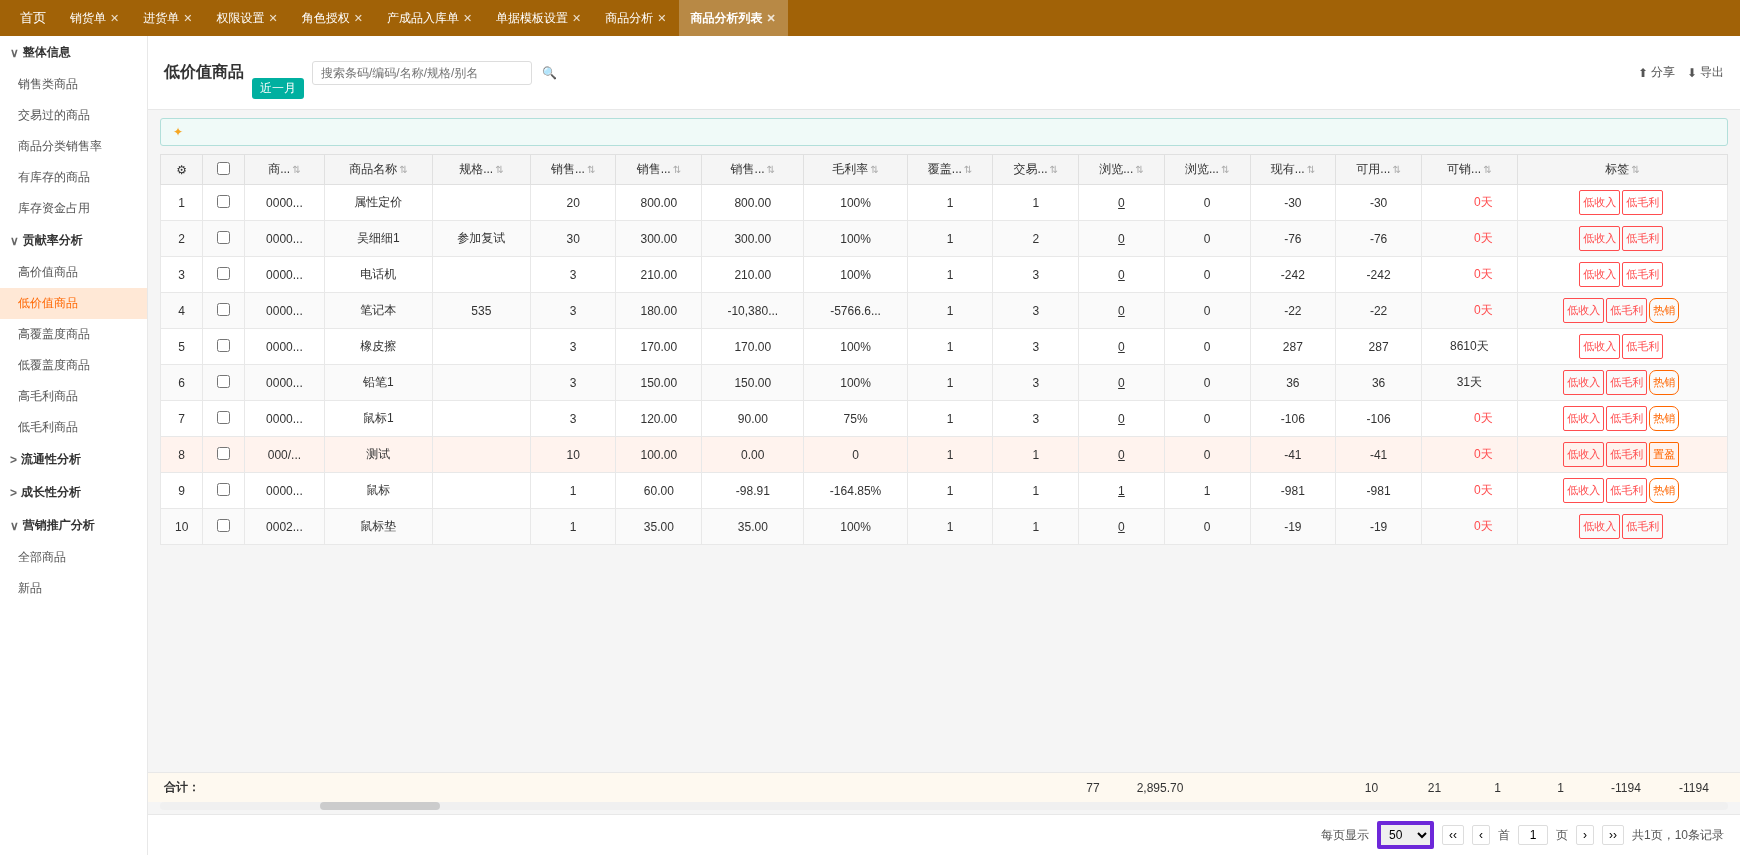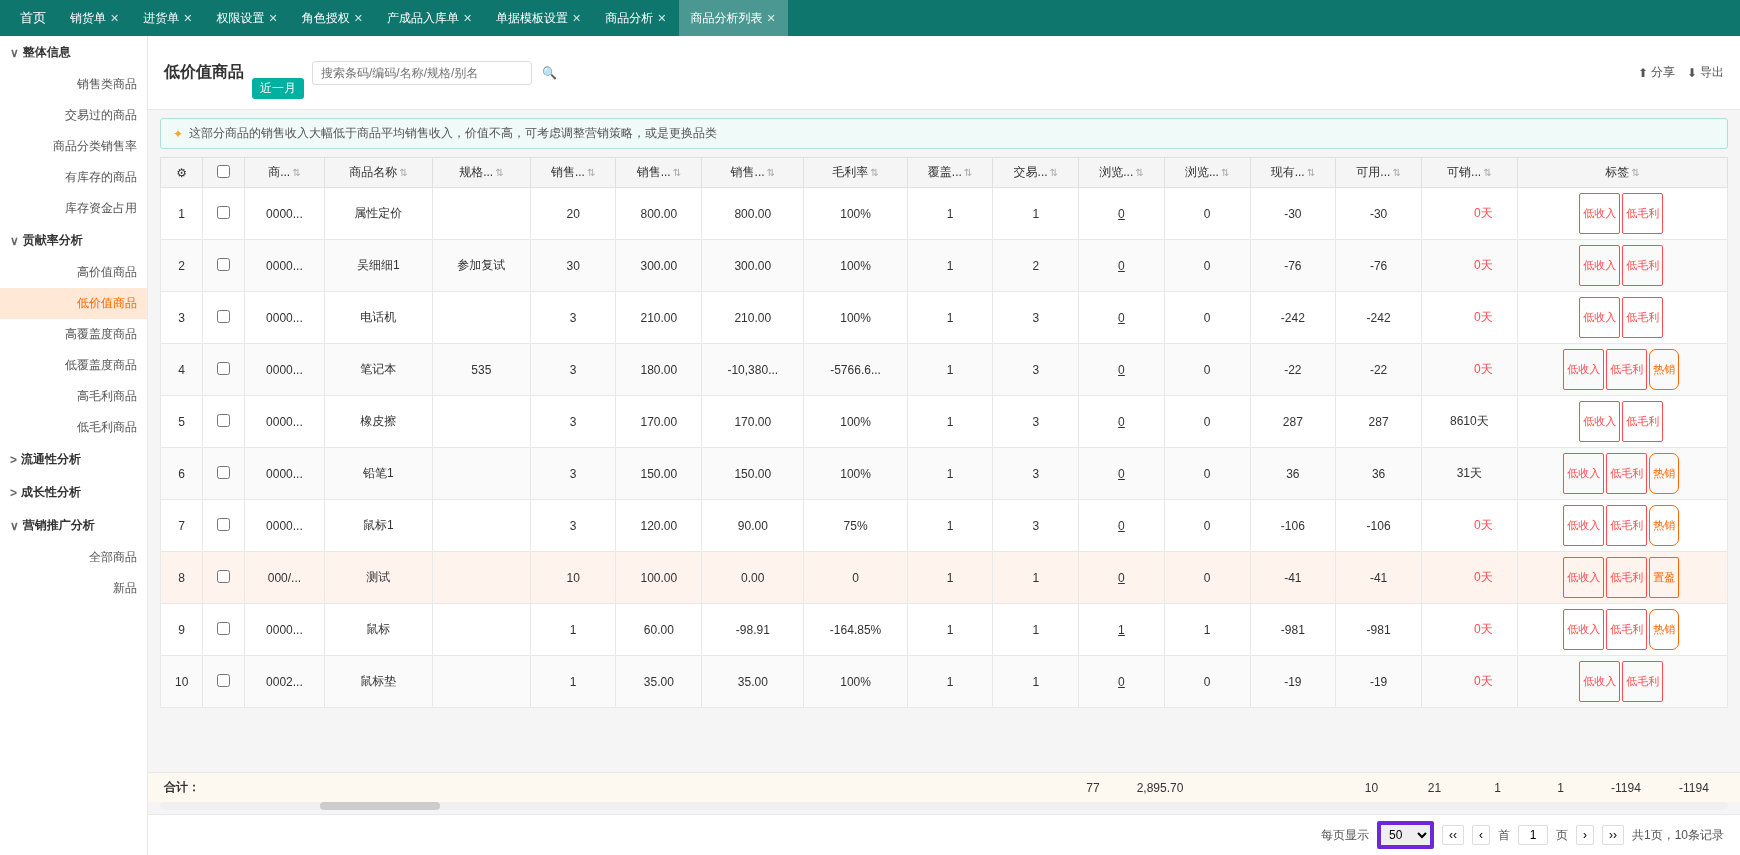--- a/index.html
+++ b/index.html
@@ -1,36 +1,36 @@
 <!DOCTYPE html>
 <html><head>
   <meta charset="utf-8">
   <style>
     * { box-sizing: border-box; margin: 0; padding: 0; font-family: 'Microsoft YaHei', Arial, sans-serif; font-size: 12px; }
     body { background: #f5f5f5; overflow: hidden; }
 
     
     .top-nav {
-      background: #0f766e;
+      background: #a16207;
       display: flex;
       align-items: center;
       height: 36px;
       padding: 0 8px;
       color: white;
     }
     .top-nav .nav-item {
       padding: 0 12px;
       height: 36px;
       line-height: 36px;
       cursor: pointer;
       white-space: nowrap;
       color: white;
       font-size: 13px;
     }
-    .top-nav .nav-item.active { background: rgba(255,255,255,0.25); }
+    .top-nav .nav-item.active { background: rgba(255,255,255,0.25); font-weight: bold; }
     .top-nav .nav-item .close-x { margin-left: 4px; font-size: 11px; opacity: 0.8; }
 
     
     .main-layout {
       display: flex;
       height: calc(100vh - 36px);
     }
 
     
     .sidebar {
@@ -48,21 +48,20 @@
       font-weight: bold;
       font-size: 12px;
       cursor: pointer;
     }
     .sidebar-group-title .arrow { margin-right: 4px; color: #666; }
     .sidebar-item {
       padding: 7px 10px 7px 18px;
       color: #555;
       cursor: pointer;
       font-size: 12px;
-      text-align: right;
     }
     .sidebar-item.active { background: #ffe8d6; color: #ff6600; }
 
     
     .content {
       flex: 1;
       display: flex;
       flex-direction: column;
       overflow: hidden;
     }
@@ -163,21 +162,21 @@
       text-align: center;
       color: #333;
       font-size: 12px;
       white-space: nowrap;
     }
     tr:nth-child(even) { background: #fafafa; }
     tr.highlighted { background: #fff3ee; }
     .tag-box {
       border: 1px solid;
       border-radius: 2px;
-      padding: 12px 3px;
+      padding: 4px 3px;
       font-size: 11px;
       margin-right: 2px;
       display: inline-block;
     }
     .tag-low-income { color: #ff4d4f; border-color: #ff4d4f; }
     .tag-hot { color: #ff6600; border-color: #ff6600; border-radius: 7px; }
     .tag-reorder { color: #ff6600; border-color: #ff6600; }
     .days-red { color: #ff4d4f; margin-left: 28px; }
     .days-normal { color: #333; }
     .underline-link { text-decoration: underline; color: #333; cursor: pointer; }
@@ -332,21 +331,20 @@
         </button>
         <button class="action-btn">
           <span>⬇</span>
           <span>导出</span>
         </button>
       </div>
     </div>
 
     <div class="info-bar">
       <span class="star">✦</span>
-      <span>这部分商品的销售收入大幅低于商品平均销售收入，价值不高，可考虑调整营销策略，或是更换品类</span>
     </div>
 
     <div class="table-container">
       <table>
         <thead>
           <tr>
             <th>⚙</th>
             <th><input type="checkbox" style=""></th>
             <th>商...<span class="sort-icon">⇅</span></th>
             <th>商品名称<span class="sort-icon">⇅</span></th>

